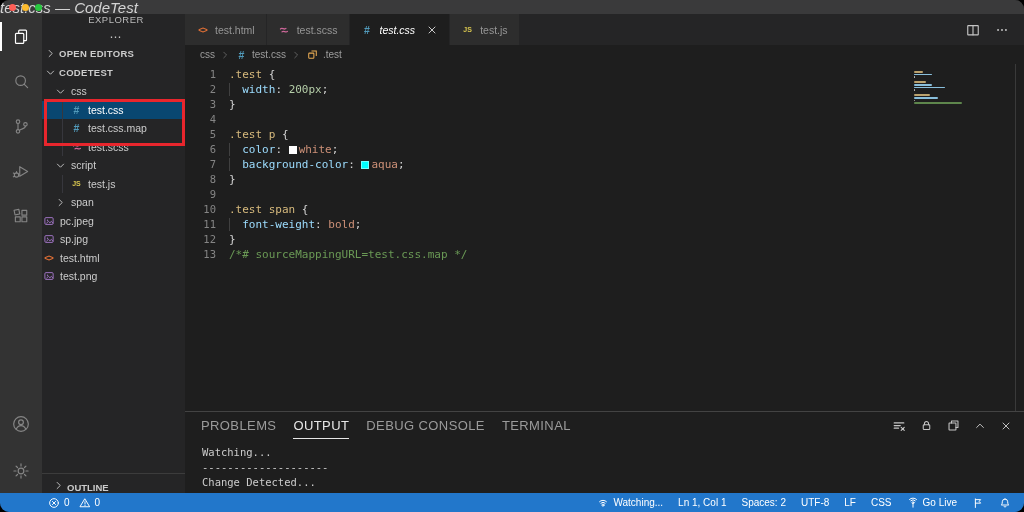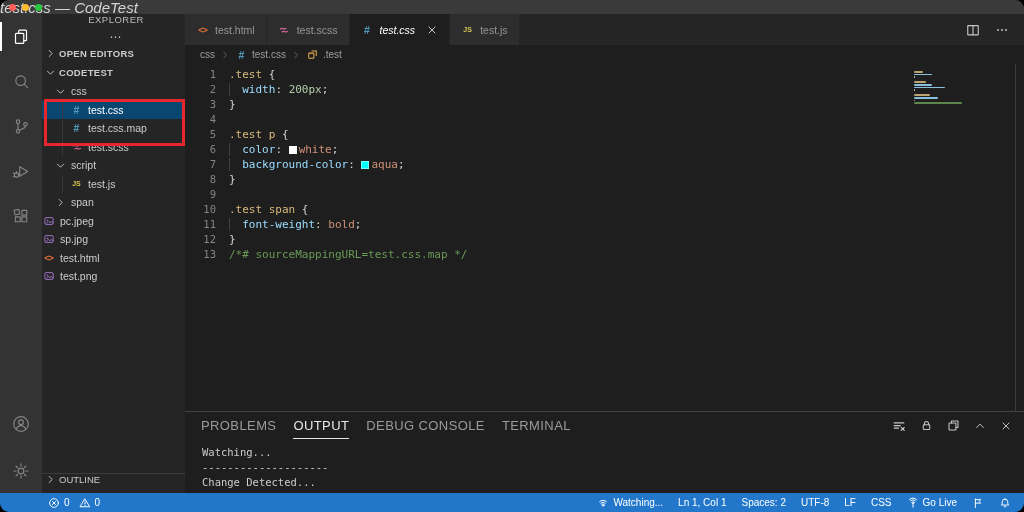--- a/index.html
+++ b/index.html
@@ -33,21 +33,21 @@
   .tree-row.lvl1.folder{padding-left:13px;}
   .tree-row.lvl2{padding-left:28px;}
   .tree-row.lvl2::before{content:"";position:absolute;left:20px;top:0;bottom:0;width:1px;background:#37373d;}
   .tree-row.selected{background:#094771;color:#ffffff;}
   .tree-row .chev{display:flex;color:#cccccc;}
   .fi{display:inline-flex;align-items:center;justify-content:center;width:13px;font-weight:bold;flex-shrink:0;}
   .fi-css{color:#519aba;font-size:10.5px;}
   .fi-js{color:#d8c64f;font-size:7px;letter-spacing:0;}
   .fi-html{color:#e47136;font-size:9px;letter-spacing:-1px;}
   .fi-svg{flex-shrink:0;}
-  .outline-row{position:absolute;bottom:0;left:0;right:0;height:19px;border-top:1px solid #3c3c3c;display:flex;align-items:flex-start;gap:3px;padding-left:3px;font-size:9.5px;font-weight:normal;color:#cccccc;background:#252526;cursor:pointer;}
+  .outline-row{position:absolute;bottom:0;left:0;right:0;height:19px;border-top:1px solid #3c3c3c;display:flex;align-items:flex-end;gap:3px;padding-left:11px;font-size:9.5px;font-weight:bold;color:#cccccc;background:#252526;cursor:pointer;}
   .annotation{position:absolute;left:2px;top:85px;width:135px;height:41px;border:3px solid #e8262d;pointer-events:none;z-index:6;}
 
   
   .editor-col{flex:1;display:flex;flex-direction:column;background:#1e1e1e;min-width:0;}
   .tabbar{height:31px;background:#252526;display:flex;align-items:stretch;flex-shrink:0;}
   .tab{display:flex;align-items:center;gap:6px;padding:0 11px;font-size:10.5px;color:#969696;background:#2d2d2d;border-right:1px solid #252526;cursor:pointer;white-space:nowrap;}
   .tab.active{background:#1e1e1e;color:#ffffff;font-style:italic;}
   .tab .tab-close{font-style:normal;color:#d0d0d0;margin-left:5px;display:flex;}
   .tab-actions{margin-left:auto;display:flex;align-items:center;gap:15px;padding-right:15px;color:#c5c5c5;}
   .tab-actions>span{display:flex;cursor:pointer;}

